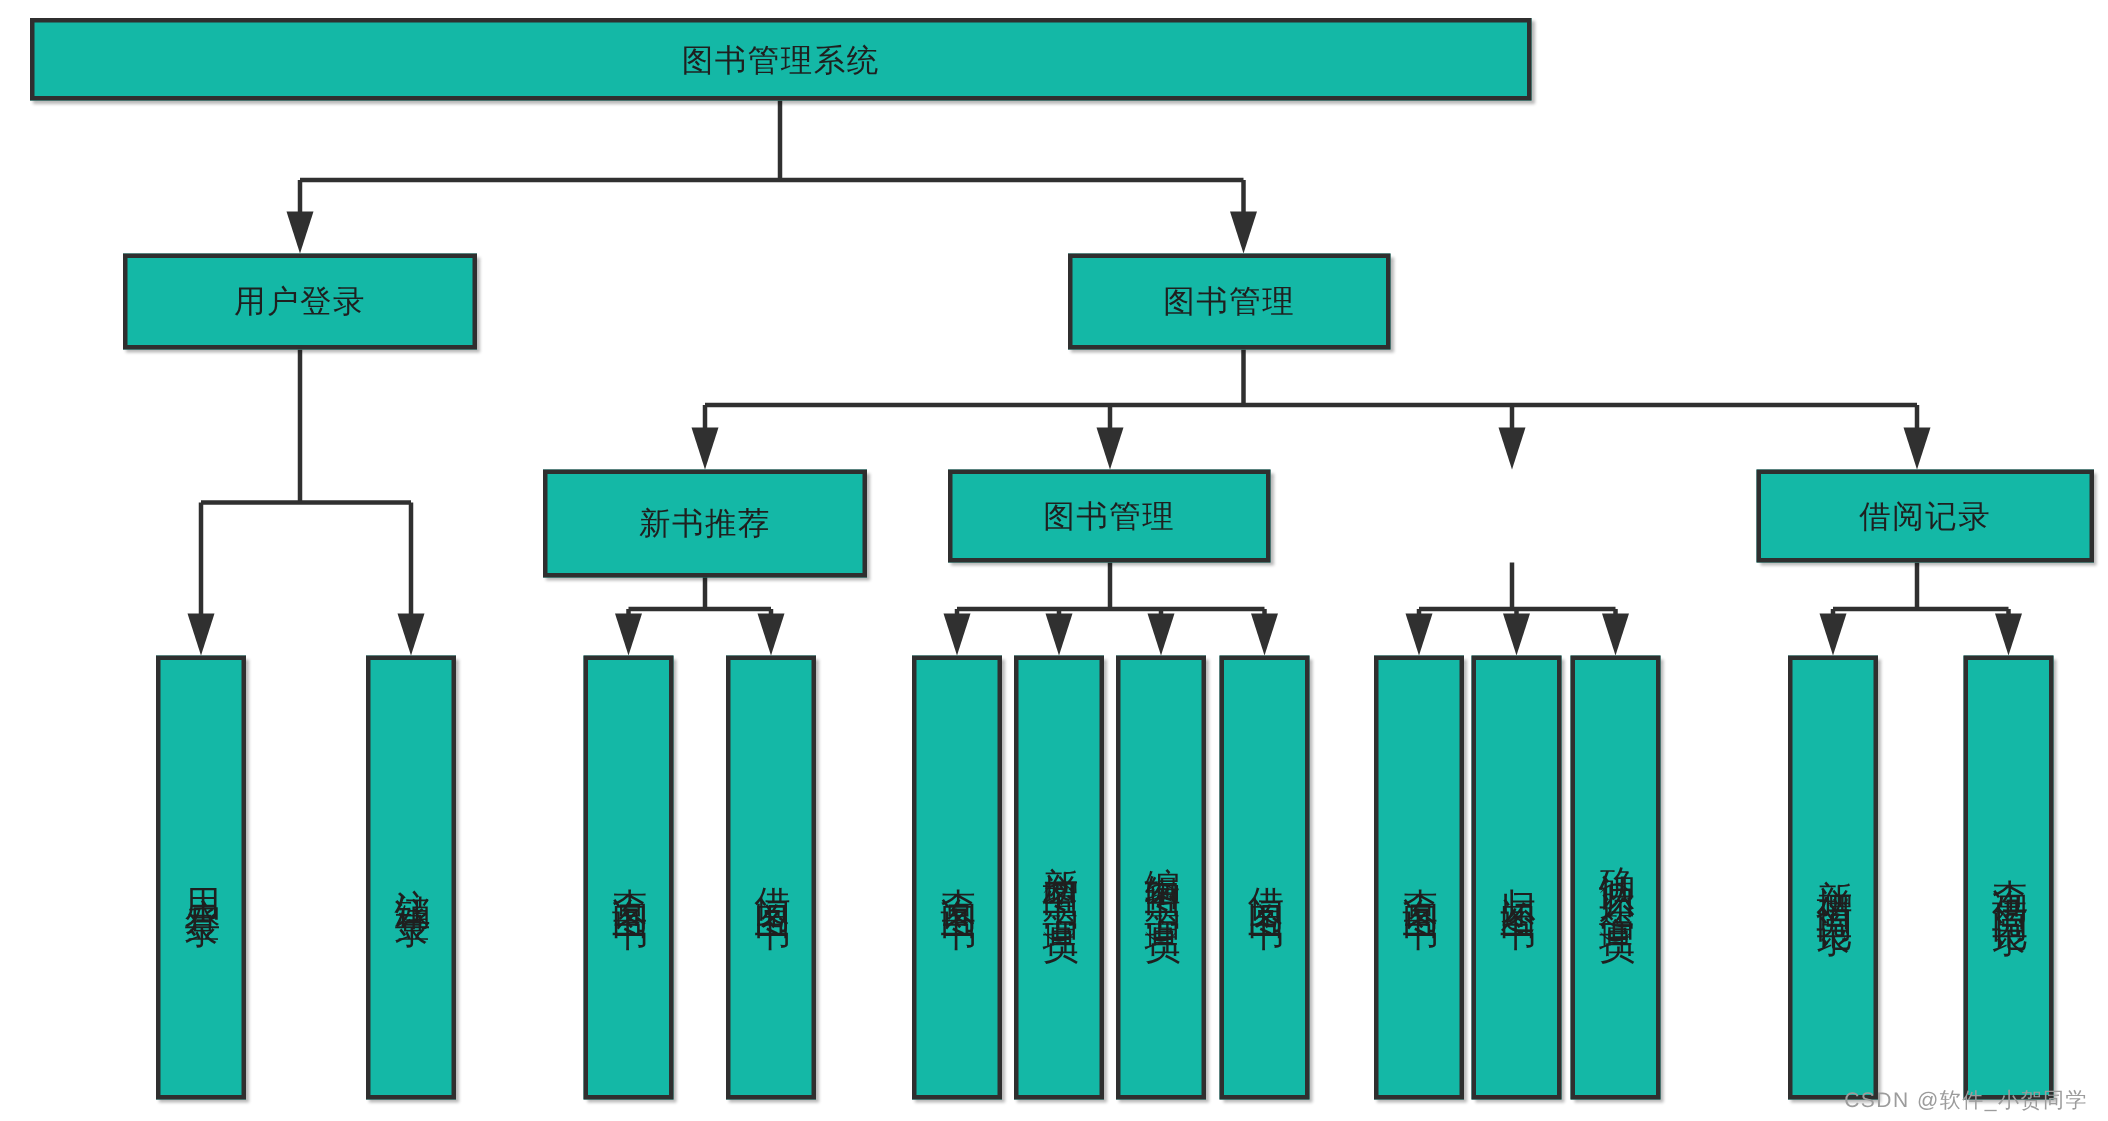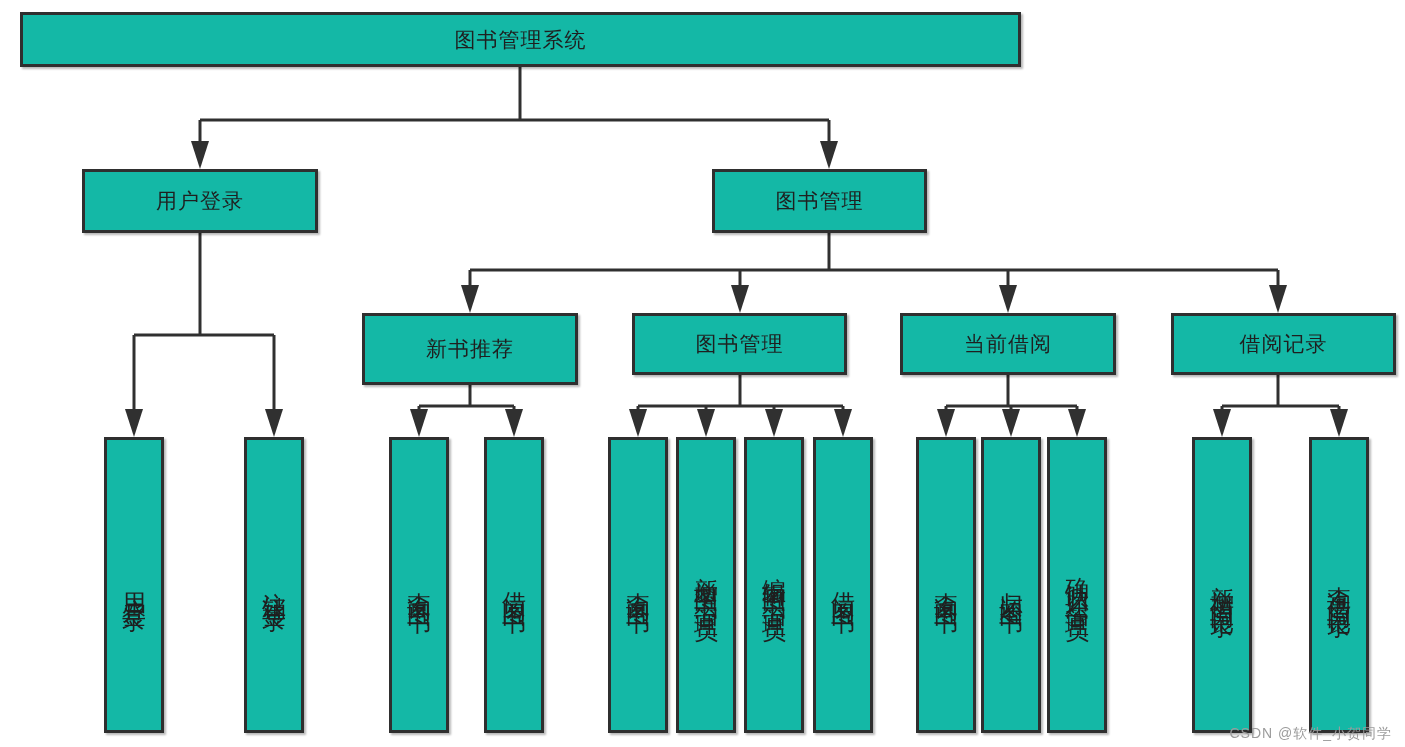--- a/index.html
+++ b/index.html
@@ -152,23 +152,20 @@
   <div class="node" id="n-l2-1">
     <span class="hlabel">图书管理</span>
   </div>
 
   <div class="node" id="n-l3-0">
     <span class="hlabel">新书推荐</span>
   </div>
   <div class="node" id="n-l3-1">
     <span class="hlabel">图书管理</span>
   </div>
-  <div class="node" id="n-l3-2">
-    <span class="hlabel">当前借阅</span>
-  </div>
   <div class="node" id="n-l3-3">
     <span class="hlabel">借阅记录</span>
   </div>
 
   <div class="node leaf" id="n-leaf-0">
     <span class="vlabel">用户登录</span>
   </div>
   <div class="node leaf" id="n-leaf-1">
     <span class="vlabel">注销登录</span>
   </div>

